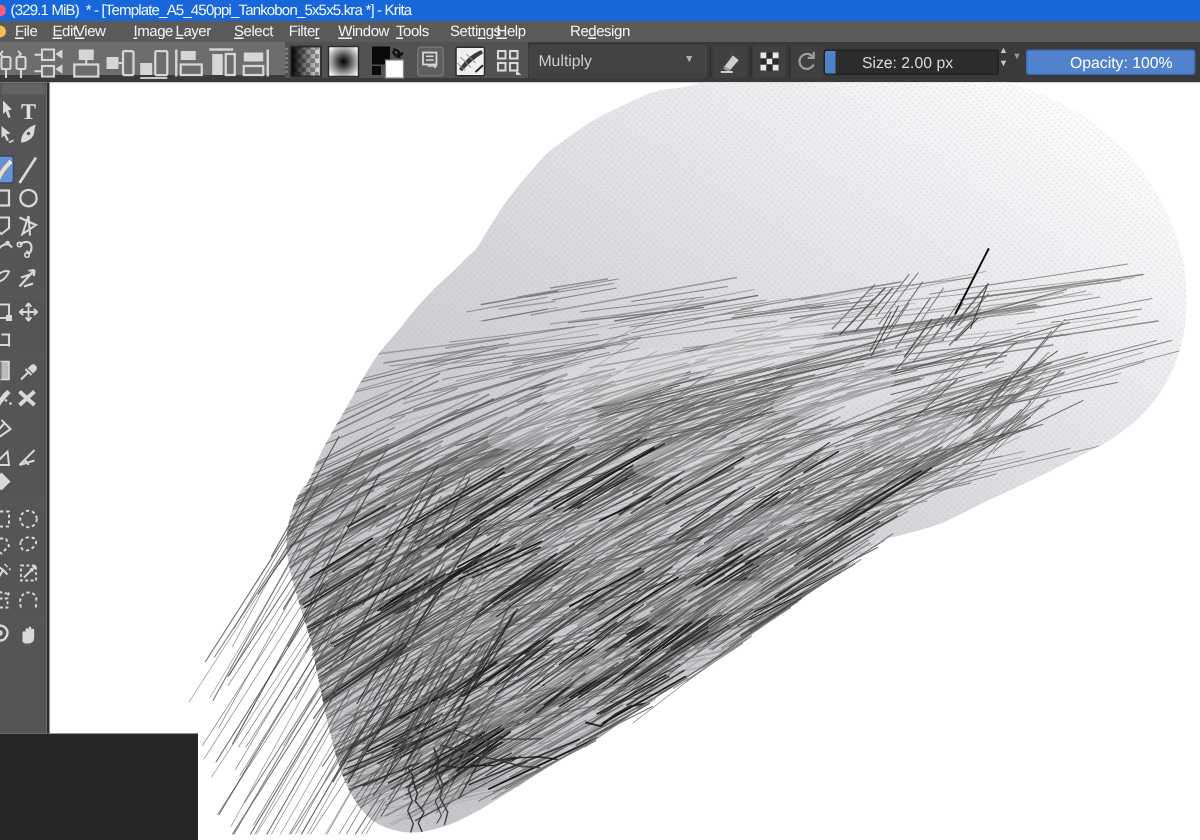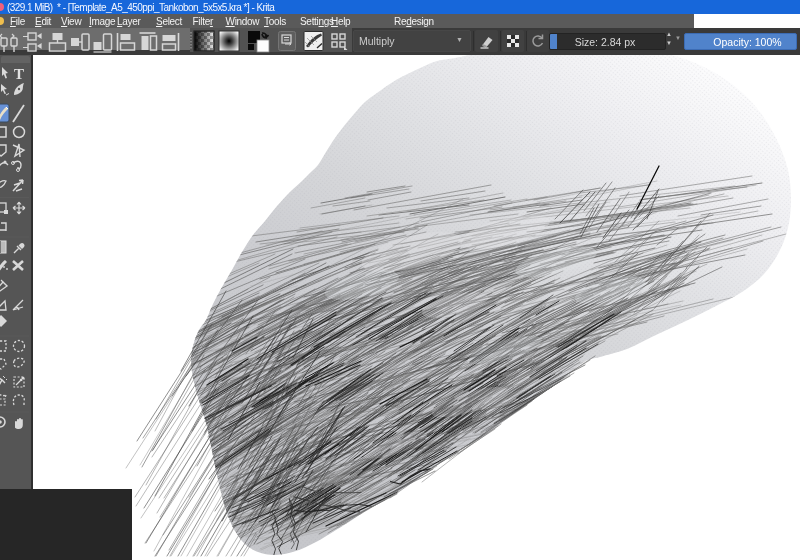--- a/index.html
+++ b/index.html
@@ -3,35 +3,35 @@
 * { margin:0; padding:0; box-sizing:border-box; }
 body { width:800px; height:560px; overflow:hidden; font-family:"Liberation Sans",sans-serif; position:relative; background:#fff; }
 .abs { position:absolute; }
 </style></head><body>
 
 <div class="abs" style="left:0;top:0;width:800px;height:14px;background:#1767da;">
   <div class="abs" style="left:-4px;top:2.5px;width:8px;height:8px;border-radius:50%;background:#f2607c;"></div>
   <div class="abs" style="left:7px;top:0px;width:794px;height:14px;line-height:15px;font-size:10px;letter-spacing:-0.55px;color:#f2f6ff;white-space:nowrap;">(329.1 MiB)&nbsp; * - [Template_A5_450ppi_Tankobon_5x5x5.kra *] - Krita</div>
 </div>
 
-<div class="abs" style="left:0;top:14px;width:694px;height:14px;background:#5a5a5a;">
+<div class="abs" style="left:0;top:14px;width:800px;height:14px;background:#5a5a5a;">
   <div class="abs" style="left:-4px;top:2.5px;width:8px;height:8px;border-radius:50%;background:#f0bf4e;"></div>
   <div class="abs" style="top:0px;left:0;width:800px;height:14px;font-size:10px;letter-spacing:-0.3px;color:#f2f2f2;line-height:15px;">
     <span class="abs" style="left:10px"><u>F</u>ile</span>
     <span class="abs" style="left:35px"><u>E</u>dit</span>
-    <span class="abs" style="left:61px"><u>V</u>iew</span>
+    <span class="abs" style="left:50px"><u>V</u>iew</span>
     <span class="abs" style="left:89px"><u>I</u>mage</span>
     <span class="abs" style="left:117px"><u>L</u>ayer</span>
     <span class="abs" style="left:156px"><u>S</u>elect</span>
     <span class="abs" style="left:192.5px">Filte<u>r</u></span>
     <span class="abs" style="left:225.5px"><u>W</u>indow</span>
     <span class="abs" style="left:264px"><u>T</u>ools</span>
     <span class="abs" style="left:300px">Setti<u>n</u>gs</span>
     <span class="abs" style="left:331px"><u>H</u>elp</span>
-    <span class="abs" style="left:394px">Re<u>d</u>esign</span>
+    <span class="abs" style="left:380px">Re<u>d</u>esign</span>
 
   </div>
 </div>
 
 <div class="abs" style="left:0;top:28px;width:800px;height:27px;background:#3a3a3a;">
   <div class="abs" style="left:0;top:0;width:190px;height:22px;background:#6d6d6d;"></div>
   <div class="abs" style="left:190px;top:0;width:162px;height:24px;background:#525252;"></div>
   <svg class="abs" width="352" height="26" style="left:0;top:0">
     <g transform="translate(0,-28)">
       <g transform="translate(9,42)">
@@ -149,21 +149,21 @@
     </svg>
   </div>
   <div class="abs" style="left:527px;top:2px;width:22px;height:22px;background:#3f3f3f;border-radius:2px;">
     <svg width="22" height="22">
       <path d="M15,8 A5,5 0 1 0 15.5,13" stroke="#9b9b9b" stroke-width="1.5" fill="none"></path>
       <path d="M15.5,4.5 v4 h-4" stroke="#9b9b9b" stroke-width="1.5" fill="none"></path>
     </svg>
   </div>
   <div class="abs" style="left:549px;top:5px;width:117px;height:17px;background:#2c2c2c;border:1px solid #232323;border-radius:2px;overflow:hidden;">
     <div class="abs" style="left:0;top:0;width:7px;height:17px;background:#5083cb;"></div>
-    <div class="abs" style="left:0;top:1.5px;width:110px;text-align:center;font-size:10.5px;color:#d8d8d8;">Size: 2.84 px</div>
+    <div class="abs" style="left:0;top:1.5px;width:110px;text-align:center;font-size:10.5px;color:#d8d8d8;">Size: 2.00 px</div>
   </div>
   <div class="abs" style="left:666px;top:5px;width:12px;height:17px;">
     <span style="position:absolute;left:0;top:-2px;font-size:6px;color:#c9c9c9;">▲</span>
     <span style="position:absolute;left:0;top:7px;font-size:6px;color:#c9c9c9;">▼</span>
     <span style="position:absolute;left:9px;top:2px;font-size:6px;color:#9a9a9a;">▼</span>
   </div>
   <div class="abs" style="left:684px;top:5px;width:113px;height:17px;background:#5083cb;border:1px solid #3c6cb4;border-radius:2px;">
     <div class="abs" style="left:0;top:1.5px;width:113px;text-align:center;font-size:10.5px;color:#ffffff;padding-left:12px;">Opacity: 100%</div>
   </div>
 </div>

